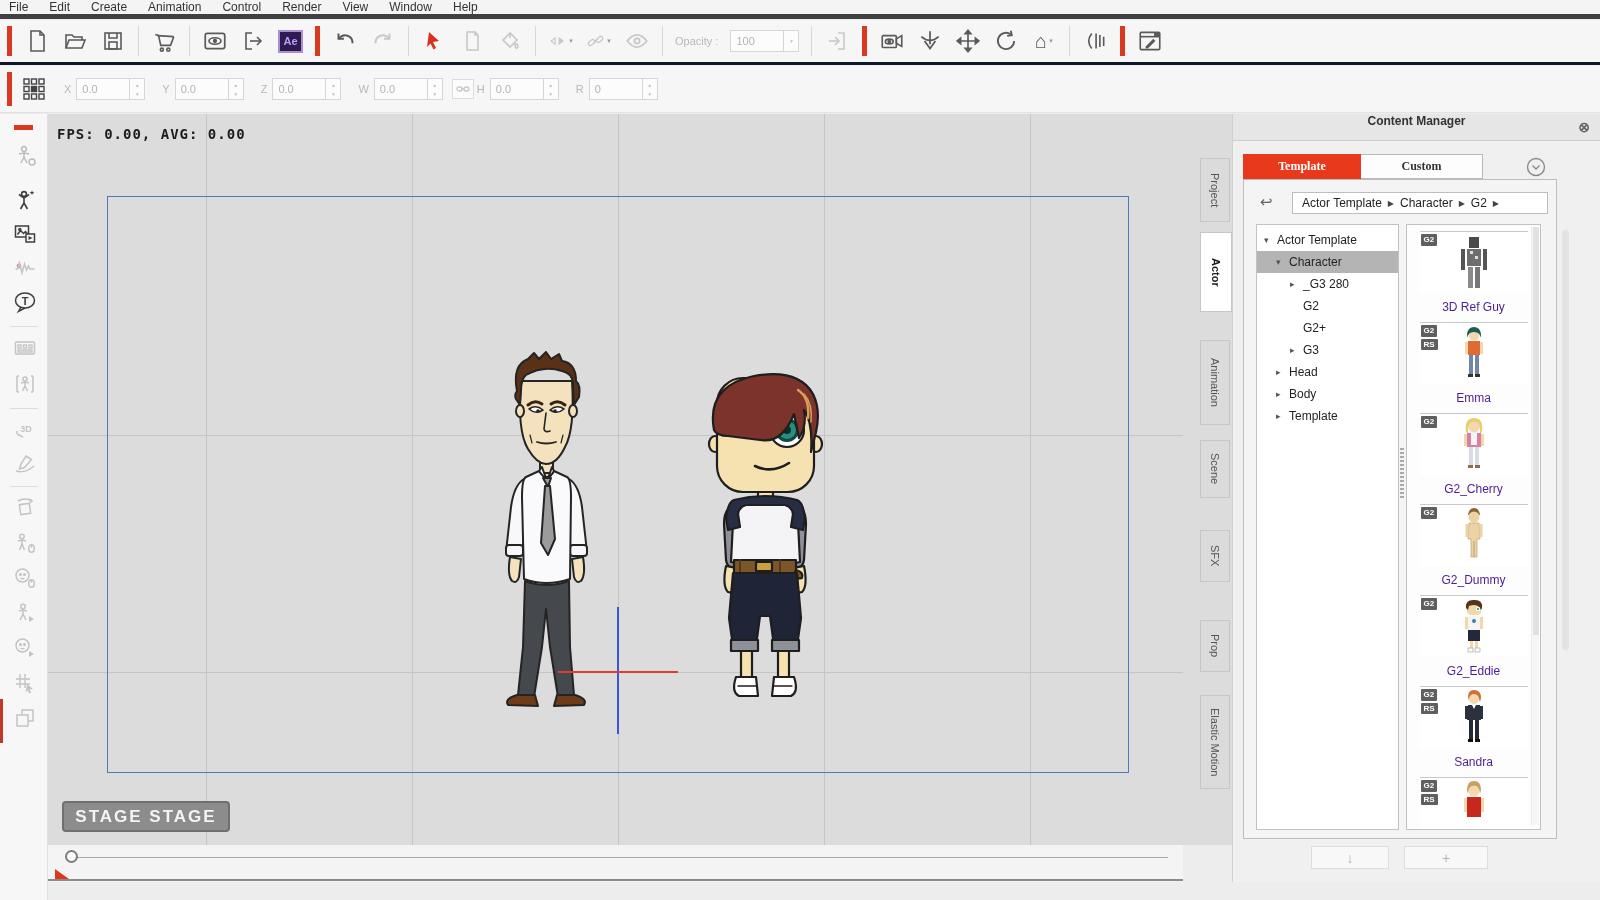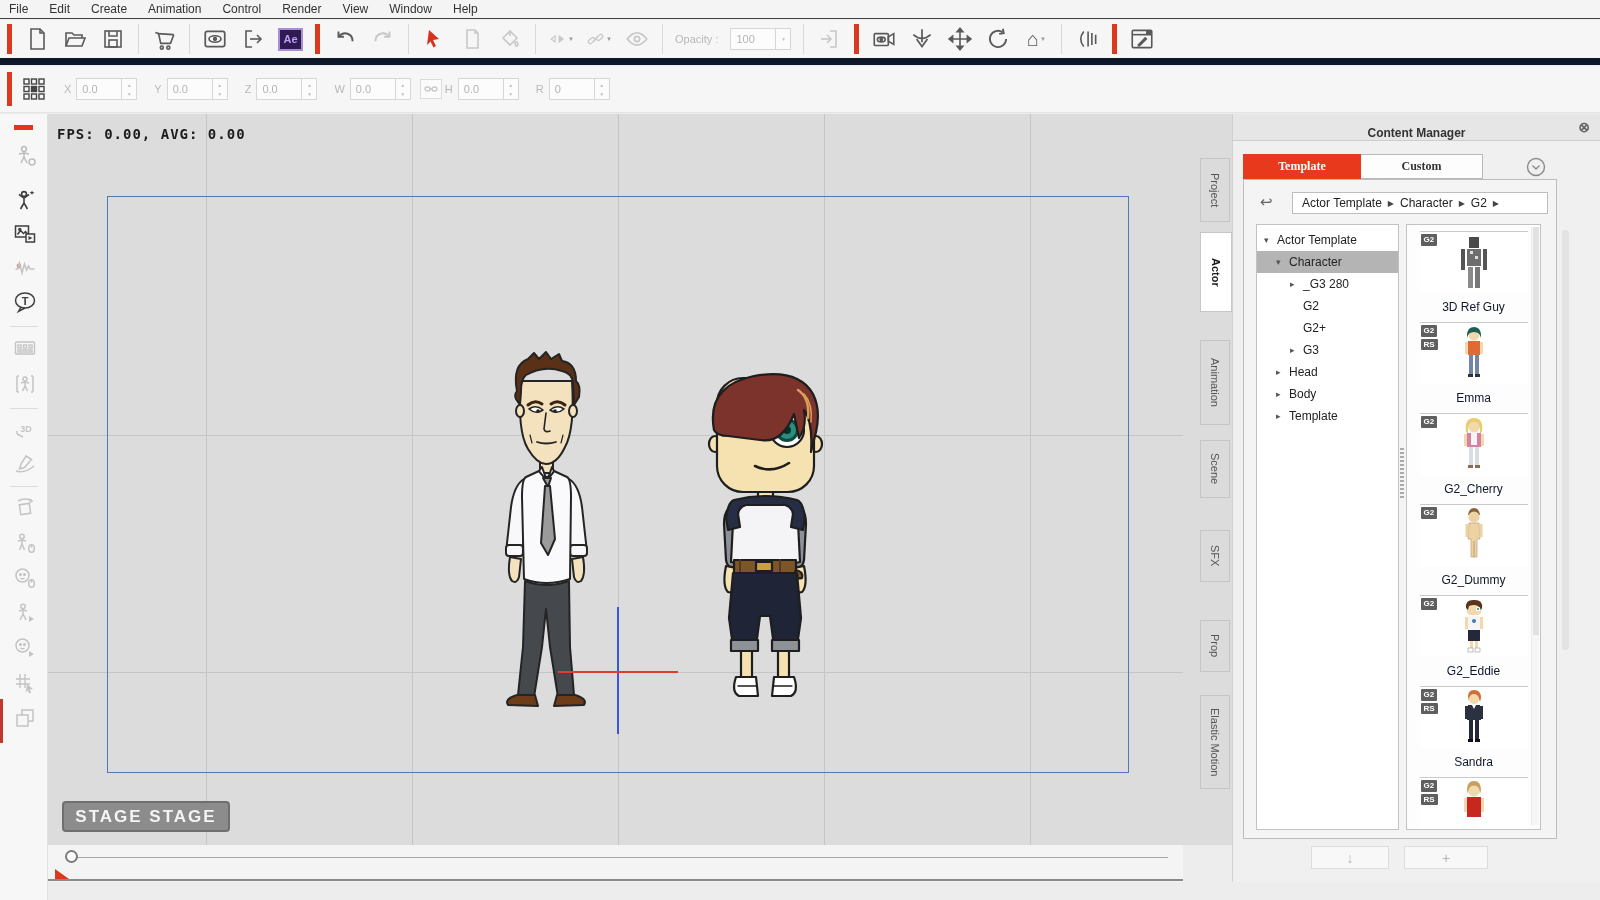--- a/index.html
+++ b/index.html
@@ -1,35 +1,35 @@
 <!DOCTYPE html>
 <html><head>
 <meta charset="utf-8">
 <style>
   * { box-sizing: border-box; margin: 0; padding: 0; }
   body { font-family: "Liberation Sans", sans-serif; background: #fafafa; }
   #screen { position: relative; width: 1600px; height: 900px; background: #ededed; overflow: hidden; }
 
   
   .menubar { position:absolute; left:0; top:0; width:1600px; height:19px; background:#f4f4f4;
-             border-bottom:1px solid #404040; display:flex; align-items:center; padding-left:9px;
+             border-bottom:5px solid #404040; display:flex; align-items:center; padding-left:9px;
              gap:21px; font-size:12px; color:#333; }
   .menu-item { cursor:default; }
 
   
   .toolbar { position:absolute; left:0; top:20px; width:1600px; height:45px; background:#f6f6f6;
-             border-bottom:7px solid #0f172a; display:flex; align-items:center; gap:12px; padding-left:7px; }
+             border-bottom:3px solid #0f172a; display:flex; align-items:center; gap:12px; padding-left:7px; }
   .redsep { width:5px; height:30px; background:#d8391f; flex:0 0 auto; }
   .sep    { width:1px; height:30px; background:#d8d8d8; flex:0 0 auto; }
   .tbtn   { width:26px; height:26px; display:flex; align-items:center; justify-content:center; flex:0 0 auto; }
   .caret  { font-size:6px; color:#9a9a9a; margin-left:1px; }
   .ae     { width:25px; height:23px; background:#2f1b52; border:2px solid #a78fd6; color:#b9a0f0;
             font-size:11px; font-weight:bold; display:flex; align-items:center; justify-content:center; }
   .opa-label { font-size:11px; color:#b8b8b8; }
-  .fbox { display:flex; border:1px solid #d6d6d6; background:#fcfcfc; height:22px; align-items:stretch; }
+  .fbox { display:flex; border:1px solid #d6d6d6; background:#fcfcfc; height:22px; align-items:stretch;gap:8px; }
   .finput { width:44px; border:none; background:transparent; font-size:11px; color:#b4b4b4; padding-left:5px; outline:none; }
   .fspin { width:15px; border-left:1px solid #d6d6d6; display:flex; flex-direction:column;
            align-items:center; justify-content:center; gap:3px; font-size:5px; color:#c2c2c2; }
   .home-glyph { font-size:20px; color:#5a5a5a; line-height:1; }
 
   
   .transbar { position:absolute; left:0; top:66px; width:1600px; height:47px; background:#f6f6f6;
               border-bottom:1px solid #e3e3e3; display:flex; align-items:center; gap:9px; padding-left:7px; }
   .tfield { display:flex; align-items:center; gap:5px; }
   .tlabel { font-size:11px; color:#b8b8b8; margin-left:8px; }
@@ -69,21 +69,21 @@
   .sidetabs { position:absolute; left:1200px; top:114px; width:32px; height:786px; }
   .vtab { position:absolute; left:0; width:30px; background:#dbdbdb; border:1px solid #c6c6c6;
           color:#555; font-size:11px; display:flex; align-items:center; justify-content:center;
           writing-mode:vertical-rl; }
   .vtab.active { background:#fff; color:#1a1a1a; font-weight:bold; width:32px; }
 
   
   .panel { position:absolute; left:1232px; top:114px; width:368px; height:768px; background:#f0f0f0;
            border-left:1px solid #d0d0d0; }
   .ptitle { position:relative; height:27px; background:#e6e6e6; border-bottom:1px solid #cdcdcd;
-            display:flex; align-items:flex-end; justify-content:center; font-size:12px; font-weight:bold; color:#333; }
+            display:flex; align-items:flex-start; justify-content:center; font-size:12px; font-weight:bold; color:#333; }
   .pclose { position:absolute; right:10px; top:5px; font-size:14px; color:#666; cursor:default; }
   .tabsrow { position:absolute; left:10px; top:40px; display:flex;font-family:Liberation Serif, serif; }
   .tab-template { width:118px; height:25px; background:#e8391d; color:#fff; font-weight:bold; font-size:12px;
                   display:flex; align-items:center; justify-content:center; }
   .tab-custom { width:122px; height:25px; background:#fdfdfd; color:#333; font-weight:bold; font-size:12px;
                 border:1px solid #b9b9b9; border-left:none; display:flex; align-items:center; justify-content:center; }
   .tab-collapse { position:absolute; left:293px; top:43px; }
   .frame { position:absolute; left:10px; top:65px; width:314px; height:660px; border:1px solid #bdbdbd; background:#f4f4f4; }
   .backbtn { position:absolute; left:16px; top:13px; font-size:15px; color:#666; }
   .crumbbox { position:absolute; left:48px; top:12px; width:256px; height:22px; background:#fff;
@@ -100,21 +100,21 @@
           background:repeating-linear-gradient(#aaa 0 2px, transparent 2px 4px); }
   .thumbbox { position:absolute; left:162px; top:44px; width:135px; height:606px; background:#fdfdfd;
               border:1px solid #c2c2c2; overflow:hidden; padding-top:6px; }
   .cell { width:108px; margin:0 auto 8px auto; }
   .thumb-img { position:relative; height:62px; background:#fff; border-top:1px solid #c9c9c9;
                display:flex; align-items:center; justify-content:center; }
   .badges { position:absolute; left:1px; top:2px; }
   .badge { display:block; background:#5f5f5f; color:#fff; font-size:8px; font-weight:bold;
            padding:1px 3px; margin-bottom:2px; border-radius:1px; width:max-content; line-height:1.2; }
   .badge:empty { display:none; }
-  .thumb-label { text-align:center; font-size:12px; color:#0f172a; margin-top:7px; height:14px; }
+  .thumb-label { text-align:center; font-size:12px; color:#4c1d95; margin-top:7px; height:14px; }
   .inscroll { position:absolute; right:1px; top:2px; width:8px; height:598px; background:#f6f6f6; border-left:1px solid #ececec; }
   .inscroll-thumb { width:6px; margin-left:1px; height:408px; background:#e1e1e1; }
   .outscroll { position:absolute; left:329px; top:116px; width:7px; height:420px; background:#e3e3e3; border-radius:3px; }
   .pbtn { position:absolute; height:23px; border:1px solid #ddd; background:#f8f8f8; color:#b5b5b5;
           font-size:14px; display:flex; align-items:center; justify-content:center; }
 </style>
 </head>
 <body>
 
 <div id="screen">

